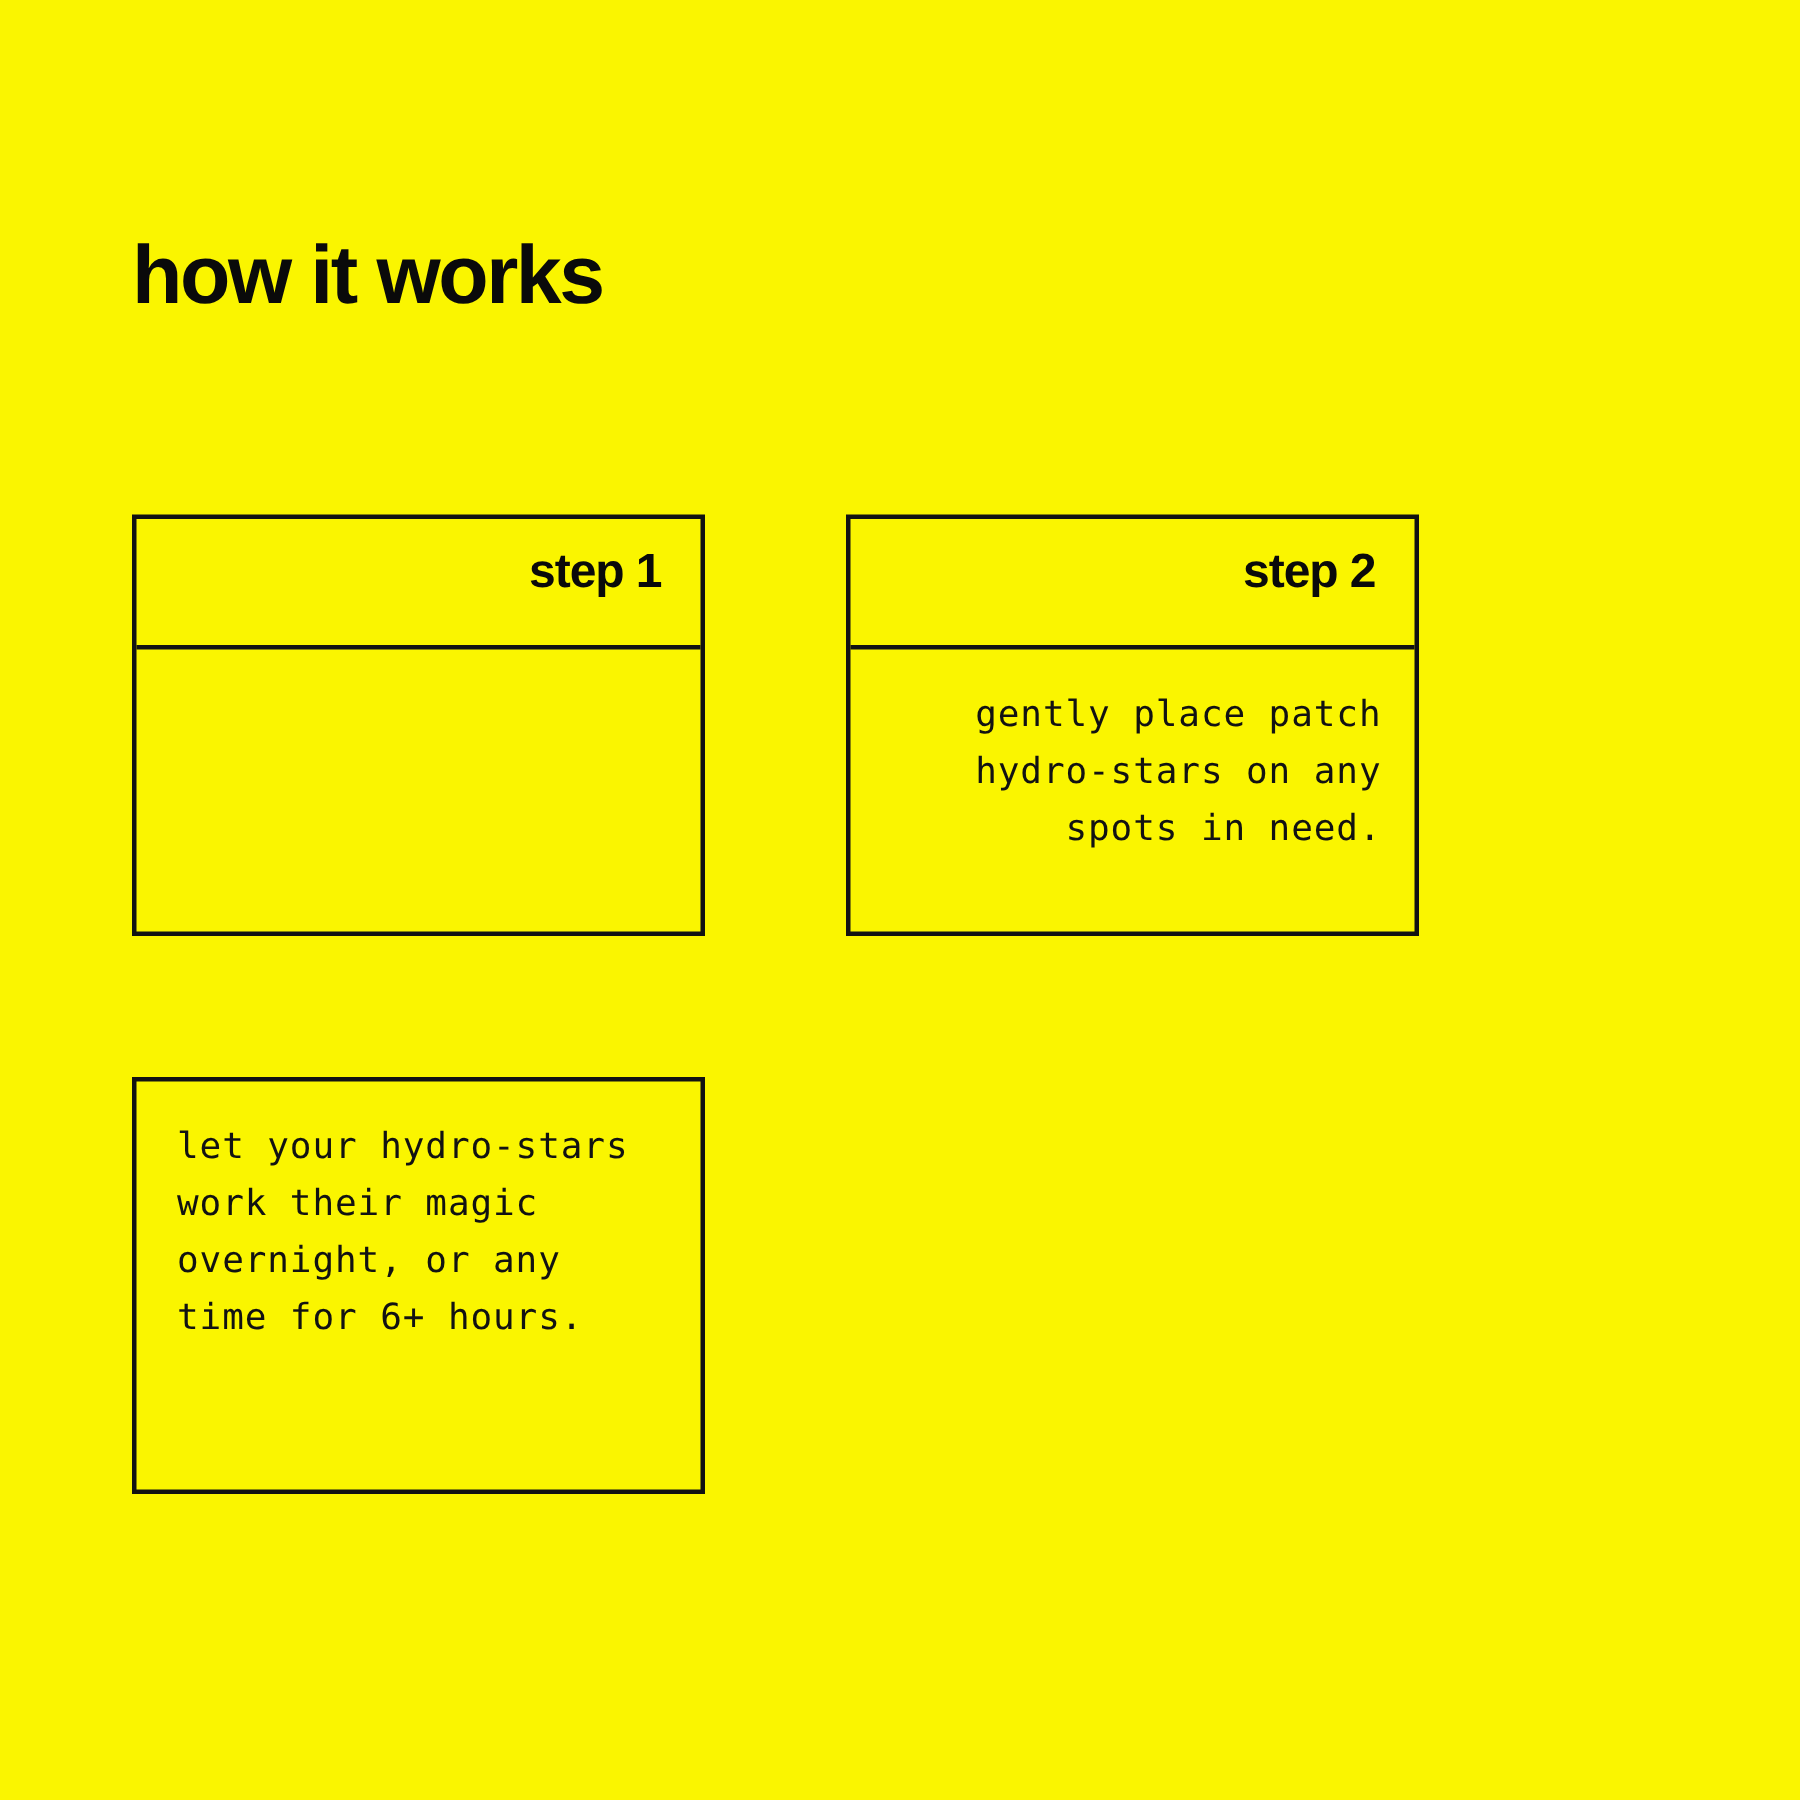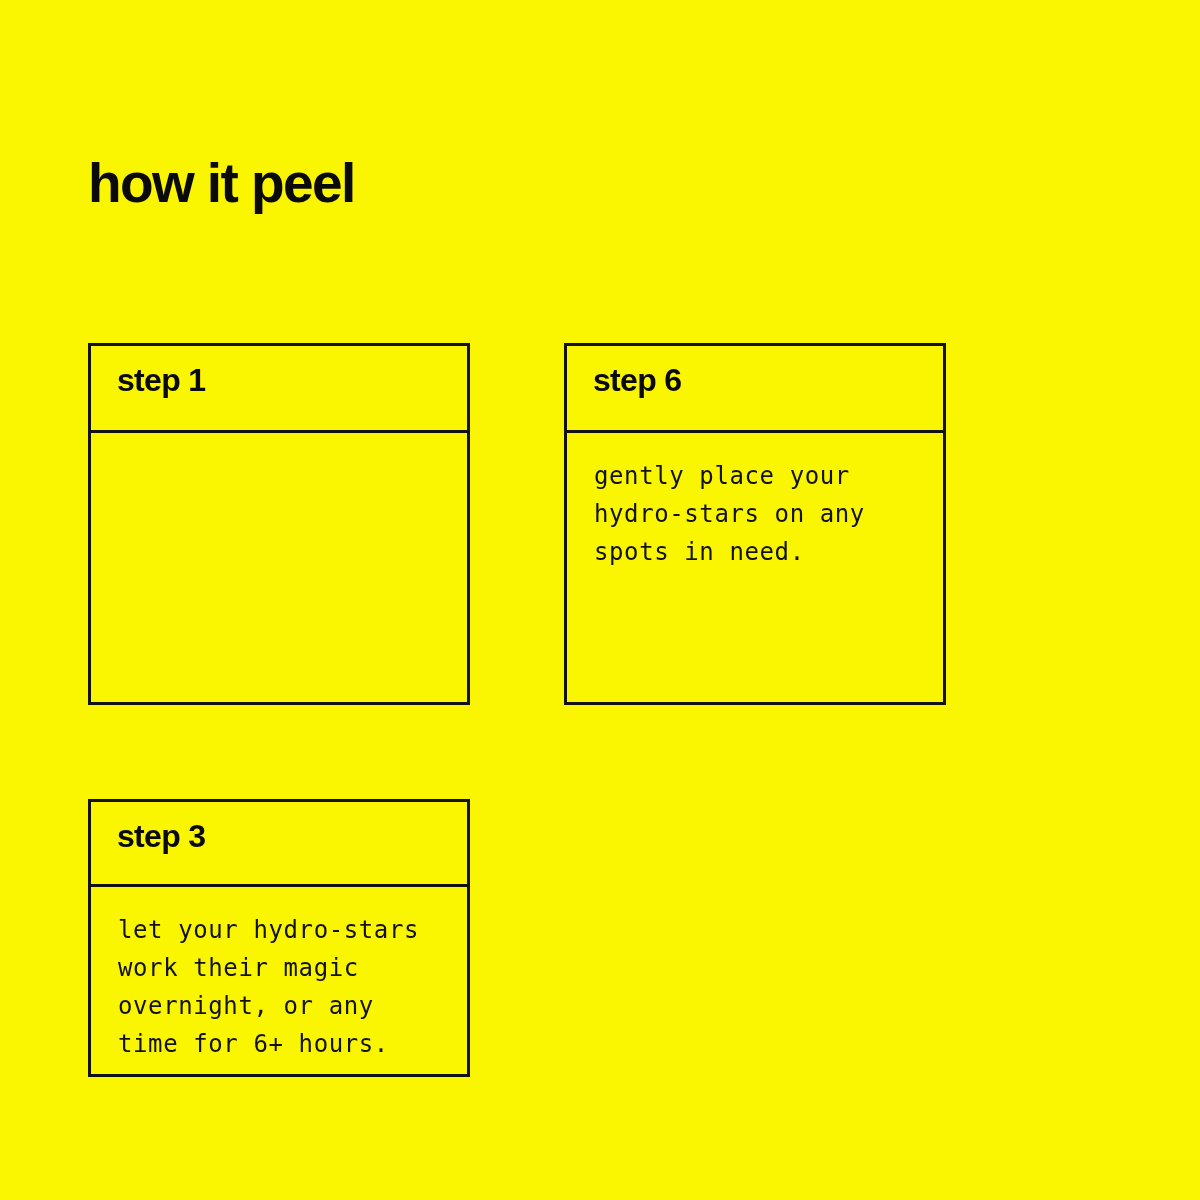--- a/index.html
+++ b/index.html
@@ -56,21 +56,21 @@
 
   .step-card {
     width: 382px;
     box-sizing: border-box;
     border: 3px solid #121212;
     background: transparent;
     display: flex;
     flex-direction: column;
   }
 
-  .step-card.row-1 { height: 362px; }
+  .step-card.row-1 { height: 281px; text-align: right; }
   .step-card.row-2 { height: 278px; }
 
   .step-card-header {
     border-bottom: 3px solid #121212;
     box-sizing: border-box;
     padding: 18px 26px 16px 26px;
     flex: 0 0 auto;
   }
   .step-card.row-1 .step-card-header { height: 87px; }
   .step-card.row-2 .step-card-header { height: 85px; }
@@ -99,51 +99,48 @@
     color: #121212;
     white-space: pre-line;
     margin: 0;
   }
 </style>
 </head>
 <body>
 
 <div class="page">
 
-  <h1 class="page-title">how it peel</h1>
+  <h1 class="page-title">how it works</h1>
 
   <div class="steps-grid">
 
     <div class="steps-row">
 
       <div class="step-card row-1">
         <div class="step-card-header">
           <div class="step-card-title">step 1</div>
         </div>
       </div>
 
       <div class="step-card row-1">
         <div class="step-card-header">
-          <div class="step-card-title">step 6</div>
+          <div class="step-card-title">step 2</div>
         </div>
         <div class="step-card-body">
-          <p class="step-card-text">gently place your
+          <p class="step-card-text">gently place patch
 hydro-stars on any
 spots in need.</p>
         </div>
       </div>
 
     </div>
 
     <div class="steps-row">
 
       <div class="step-card row-2">
-        <div class="step-card-header">
-          <div class="step-card-title">step 3</div>
-        </div>
         <div class="step-card-body">
           <p class="step-card-text">let your hydro-stars
 work their magic
 overnight, or any
 time for 6+ hours.</p>
         </div>
       </div>
 
 
     </div>

